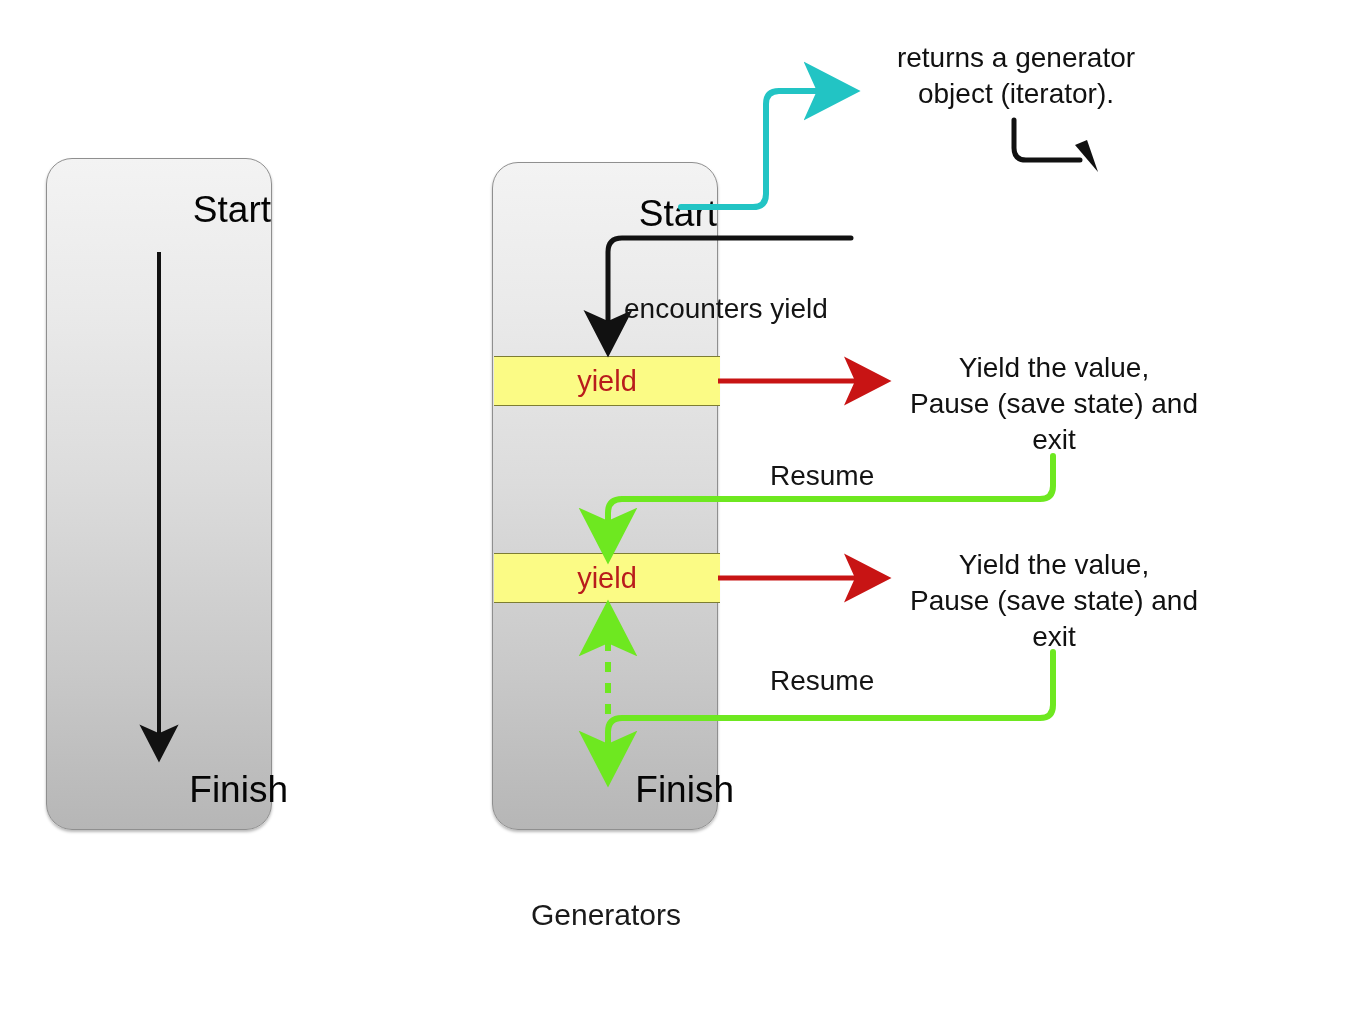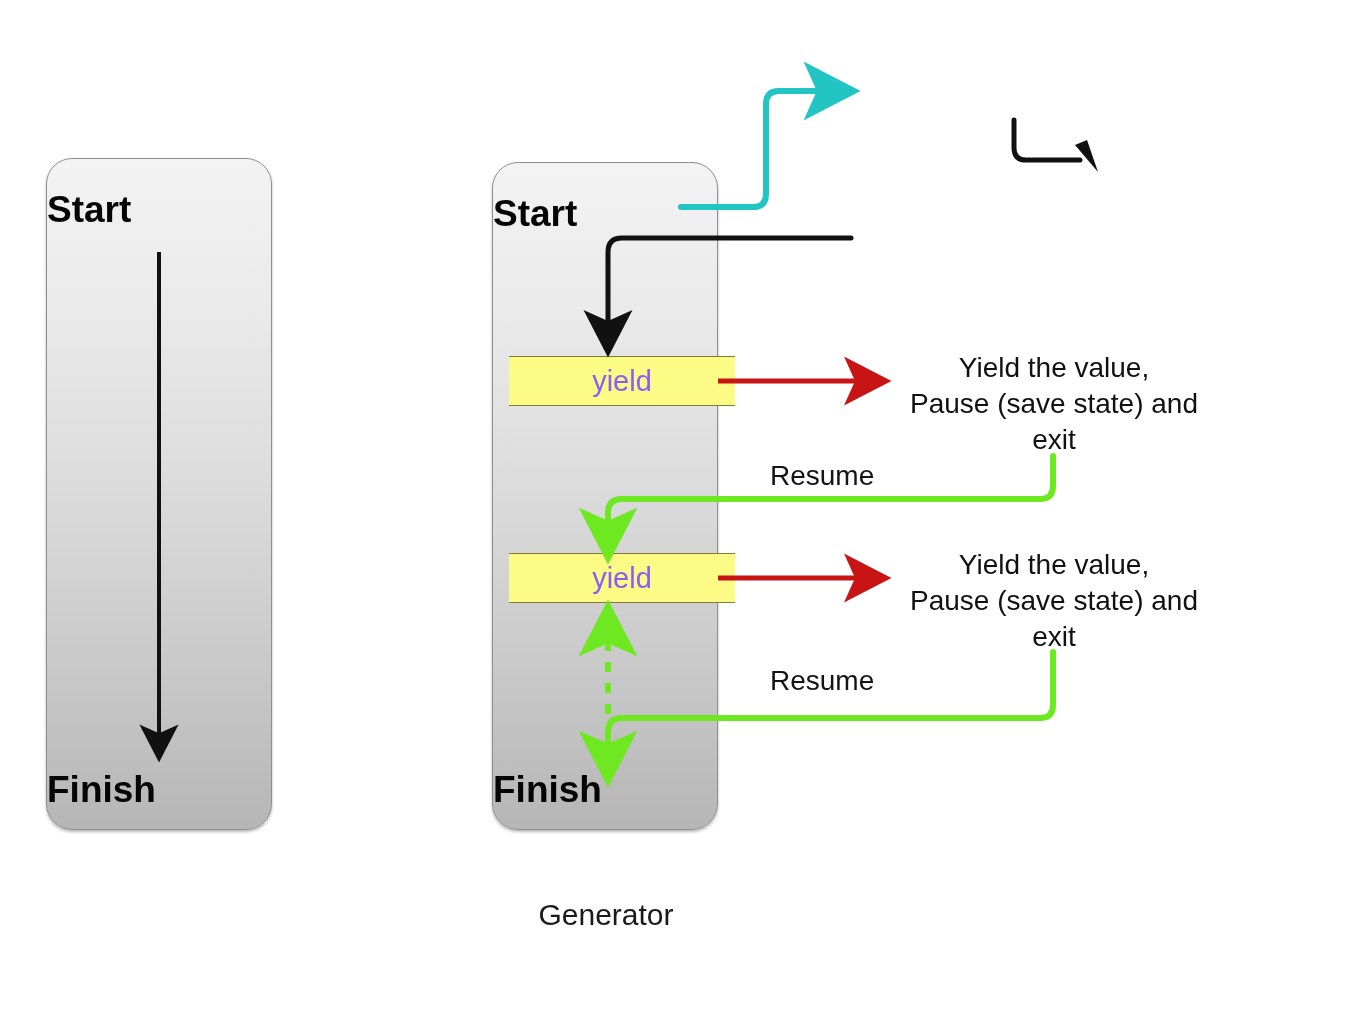--- a/index.html
+++ b/index.html
@@ -35,44 +35,44 @@
     border: 1px solid #8f8f8f;
     box-shadow: 0 2px 3px rgba(0,0,0,0.28);
     box-sizing: border-box;
   }
   #normal-box { left: 46px;  top: 158px; width: 226px; height: 672px; }
   #gen-box    { left: 492px; top: 162px; width: 226px; height: 668px; }
 
   .node-label {
     position: absolute;
     width: 100%;
-    text-align: left;
-    font-weight: bold;
+    text-align: right;
+    font-weight: normal;
     font-size: 37px;
     color: #050505;
     letter-spacing: 0px;
   }
   .node-label.start  { top: 30px; }
-  .node-label.finish { bottom: 18px; }
+  .node-label.finish { bottom: 18px; margin-left: 17px; }
 
   
   .yield-band {
     position: absolute;
-    left: 16px;
+    left: 1px;
     width: 226px;
     height: 50px;
     box-sizing: border-box;
     background: #fbfb85;
     border-top: 1px solid #7d7d33;
     border-bottom: 1px solid #7d7d33;
     display: flex;
     align-items: center;
     justify-content: center;
     font-size: 29px;
-    color: #8b5cf6;
+    color: #b91c1c;
   }
   #yield-1 { top: 193px; }
   #yield-2 { top: 390px; }
 
   
   .caption {
     position: absolute;
     text-align: center;
     font-size: 30px;
     line-height: 1.48;
@@ -173,31 +173,34 @@
 
     <g>
       <path d="M1053,652 L1053,705 Q1053,718 1040,718 L622,718 Q608,718 608,732 L608,757" fill="none" stroke="#6ee820" stroke-width="6" stroke-linecap="round" marker-end="url(#ah-green)"></path>
     </g>
 
     <g>
       <line x1="608" y1="714" x2="608" y2="630" stroke="#6ee820" stroke-width="6" stroke-dasharray="10,11" stroke-linecap="butt" marker-end="url(#ah-green)"></line>
     </g>
   </svg>
 
+  <div class="annot" id="annot-returns">returns a generator
+object (iterator).</div>
 
 
   <div class="annot" id="annot-yield-1">Yield  the value,
 Pause (save state) and
 exit</div>
 
   <div class="annot" id="annot-yield-2">Yield  the value,
 Pause (save state) and
 exit</div>
 
+  <div class="edge-label" id="label-encounters">encounters yield</div>
 
   <div class="edge-label" id="label-resume-1">Resume</div>
 
   <div class="edge-label" id="label-resume-2">Resume</div>
 
 
-  <div class="caption" id="caption-gen">Generator</div>
+  <div class="caption" id="caption-gen">Generators</div>
 
 </div>
 
 </body></html>

